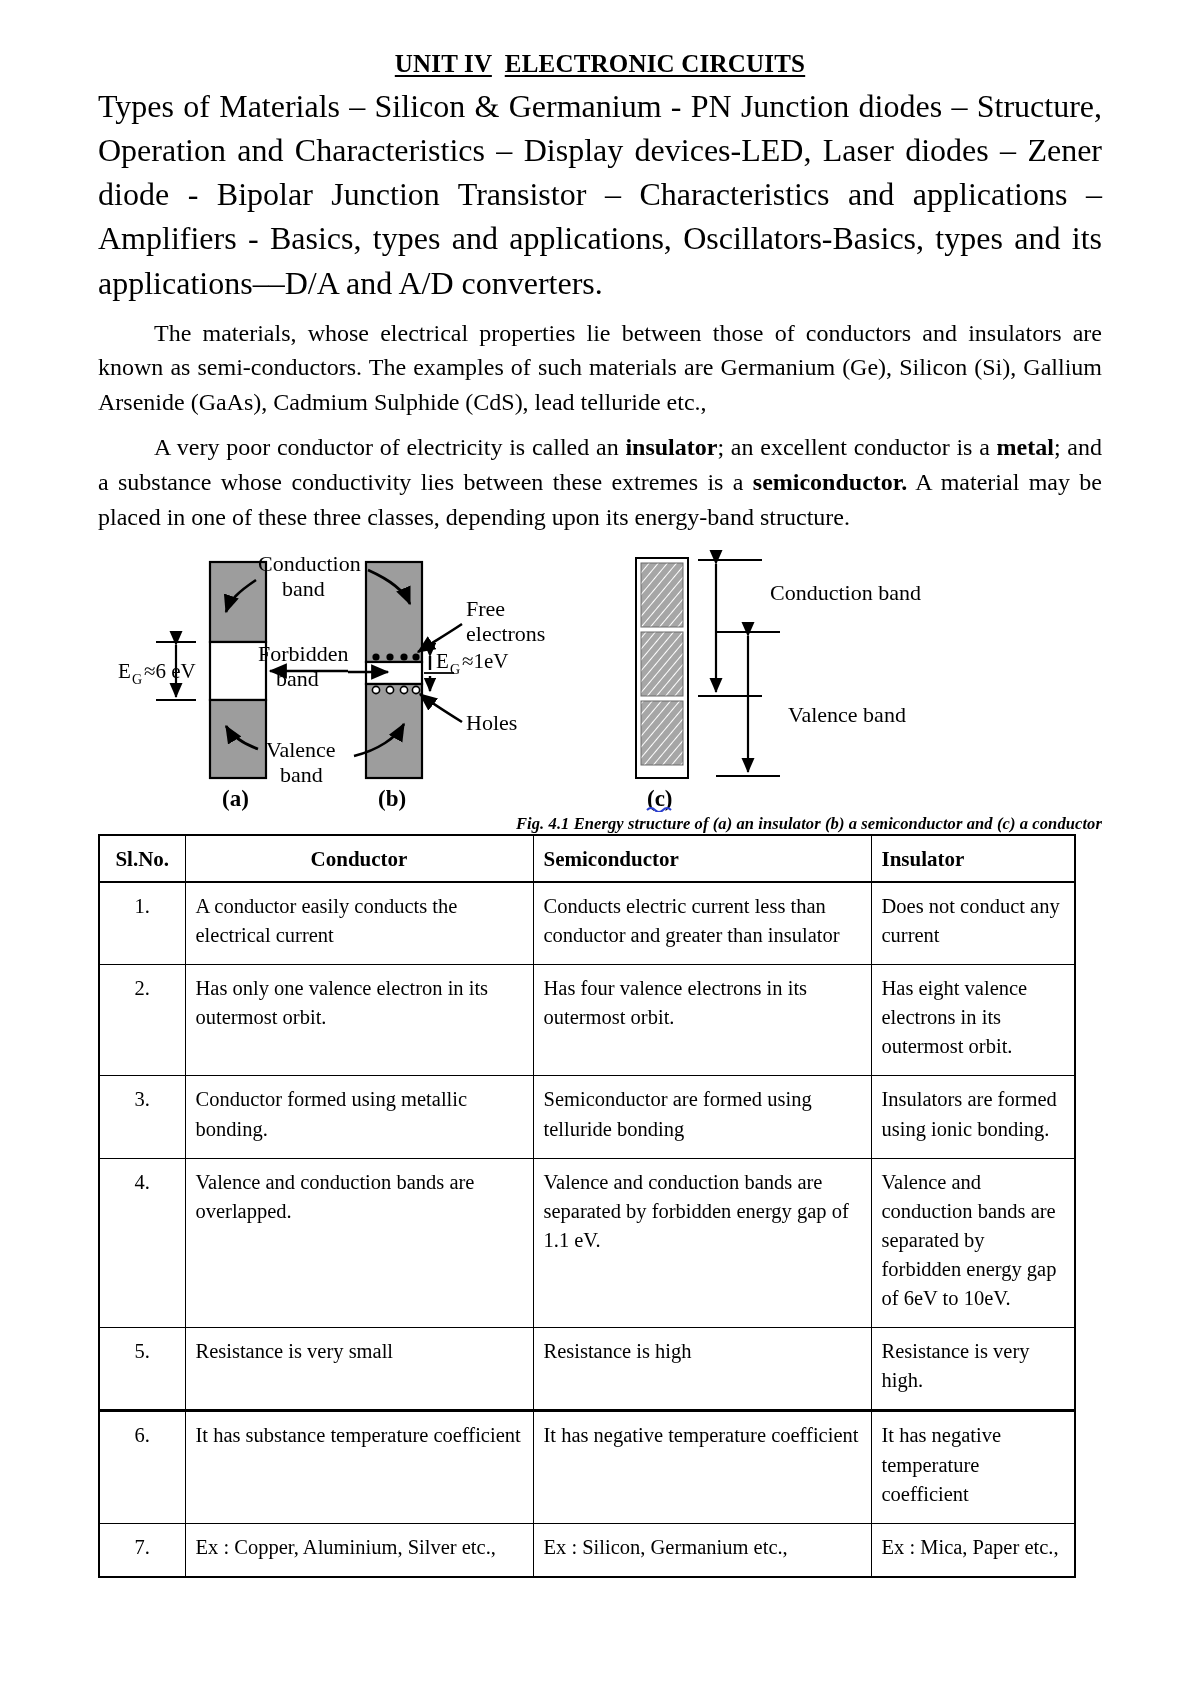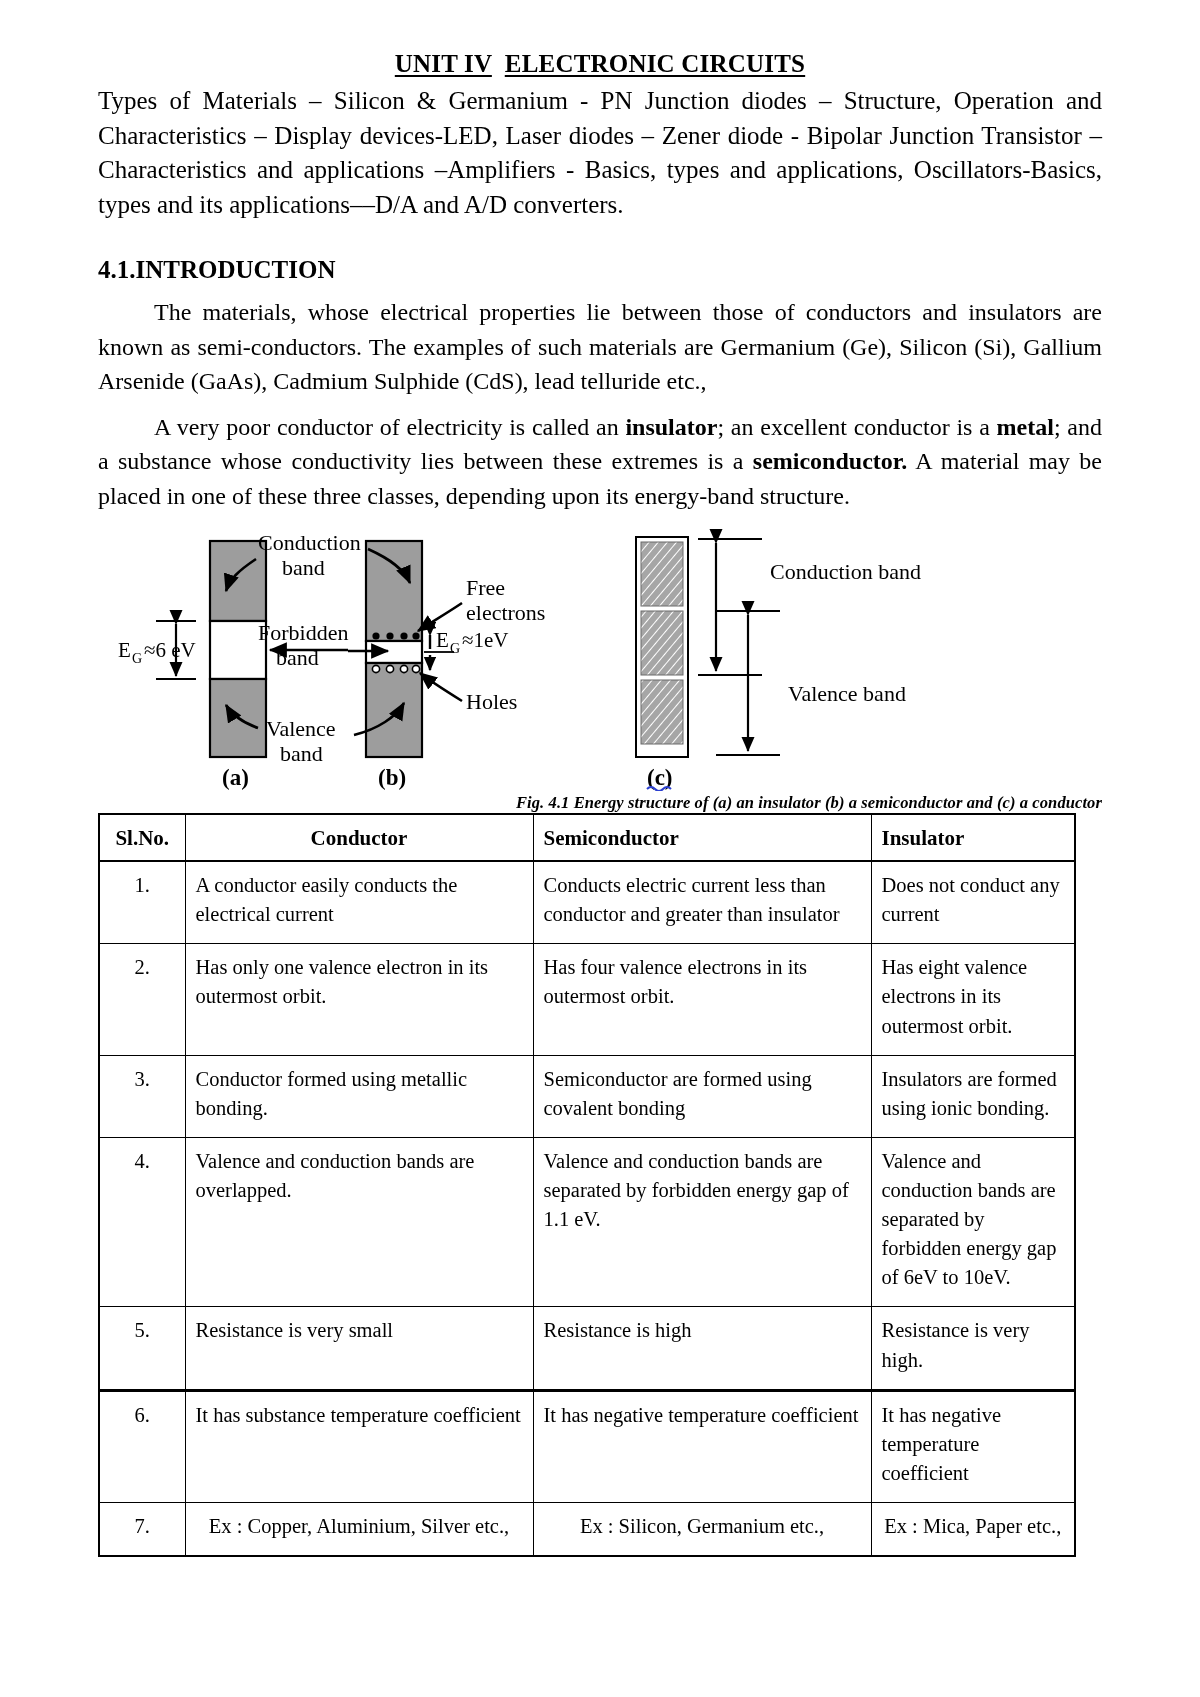--- a/index.html
+++ b/index.html
@@ -30,21 +30,21 @@
     font-size: 25px;
     letter-spacing: 0.2px;
     margin: 10px 0 6px 0;
   }
   .unit-title .u {
     text-decoration: underline;
     text-underline-offset: 3px;
   }
 
   .syllabus {
-    font-size: 25px;
+    font-size: 32px;
     line-height: 1.38;
     text-align: justify;
     text-justify: inter-word;
     margin: 0 0 6px 0;
   }
 
   .sec-head {
     font-weight: bold;
     font-size: 25px;
     margin: 34px 0 10px 0;
@@ -108,37 +108,36 @@
   col.c-sl  { width: 86px; }
   col.c-con { width: 348px; }
   col.c-sem { width: 338px; }
   col.c-ins { width: 204px; }
 
   td.sl { text-align: center; padding-top: 9px; }
   th.sl, th.con { text-align: center; }
   th.sem, th.ins { text-align: left; }
 
   tr.sep-top > td { border-top: 3px solid #000; }
-  td.rt { text-align: center; }
+  td.rt { text-align: left; }
   .tall { padding-bottom: 26px; }
   .tall2 { padding-bottom: 40px; }
 </style>
 </head>
 <body>
 
 <div class="page">
 
   <div class="unit-title">
     <span class="u">UNIT IV</span>
     <span>&nbsp;</span><span class="u">ELECTRONIC CIRCUITS</span>
   </div>
 
   <div class="syllabus">Types of Materials – Silicon &amp; Germanium - PN Junction diodes – Structure, Operation and Characteristics – Display devices-LED, Laser diodes – Zener diode - Bipolar Junction Transistor – Characteristics and applications –Amplifiers - Basics, types and applications, Oscillators-Basics, types and its applications––D/A and A/D converters.</div>
 
-  <div class="sec-head">4.1.INTRODUCTION</div>
 
   <p class="body-par">The materials, whose electrical properties lie between those of conductors and insulators are known as semi-conductors.  The examples of such materials are Germanium (Ge), Silicon (Si), Gallium Arsenide (GaAs), Cadmium Sulphide (CdS), lead telluride etc.,</p>
 
   <p class="body-par"><span>A very poor conductor of electricity is called an </span><b>insulator</b><span>; an excellent conductor is a </span><b>metal</b><span>; and a substance whose conductivity lies between these extremes is a </span><b>semiconductor.</b><span> A material may be placed in one of these three classes, depending upon its energy-band structure.</span></p>
 
   <div class="figure-wrap">
     <svg width="1004" height="268" viewBox="0 0 1004 268" xmlns="http://www.w3.org/2000/svg">
       <defs>
         <marker id="ah" markerWidth="8" markerHeight="8" refX="6.5" refY="3" orient="auto">
           <path d="M0,0 L7,3 L0,6 z" fill="#000"></path>
@@ -258,21 +257,21 @@
       </tr>
       <tr>
         <td class="sl">2.</td>
         <td>Has only one valence electron in its outermost orbit.</td>
         <td>Has four valence electrons in its outermost orbit.</td>
         <td>Has eight valence electrons in its outermost orbit.</td>
       </tr>
       <tr>
         <td class="sl">3.</td>
         <td>Conductor formed using metallic bonding.</td>
-        <td>Semiconductor are formed using covalent bonding</td>
+        <td>Semiconductor are formed using telluride bonding</td>
         <td>Insulators are formed using ionic bonding.</td>
       </tr>
       <tr>
         <td class="sl">4.</td>
         <td class="tall2">Valence and conduction bands are overlapped.</td>
         <td>Valence and conduction bands are separated by forbidden energy gap of 1.1 eV.</td>
         <td>Valence and conduction bands are separated by forbidden energy gap of 6eV to 10eV.</td>
       </tr>
       <tr>
         <td class="sl">5.</td>

